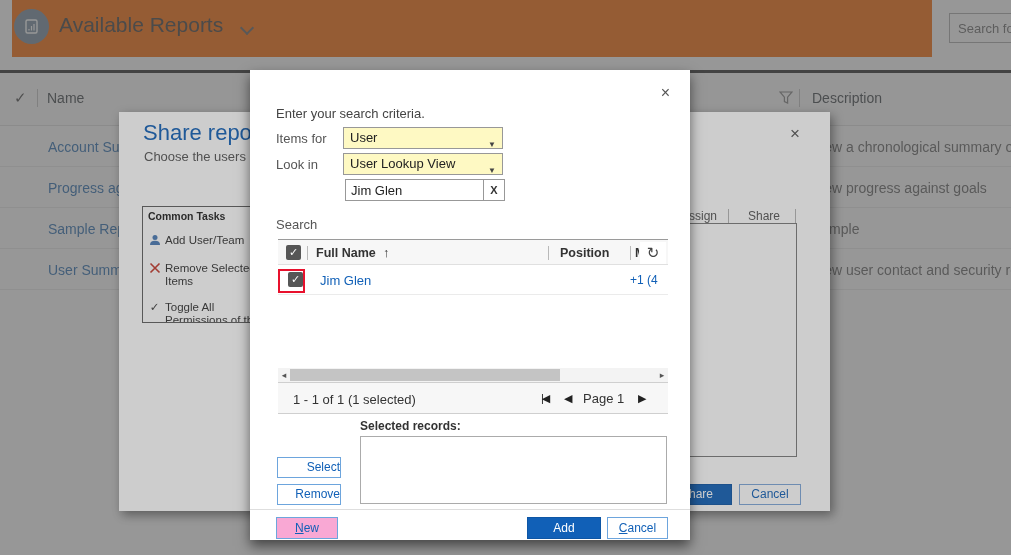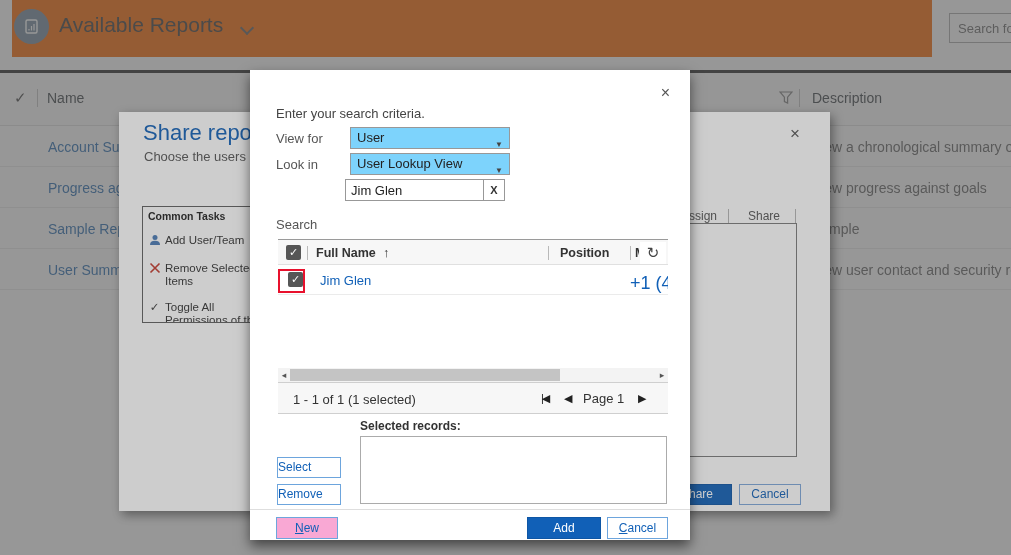--- a/index.html
+++ b/index.html
@@ -55,22 +55,22 @@
   .share-cancel { position:absolute; left:620px; top:372px; width:62px; height:21px; background:#fff;
                color:#1160b7; font-size:12px; border:1px solid #7da7d9; text-align:center; line-height:19px; cursor:pointer; }
 
   
   .lookup { position:absolute; left:250px; top:70px; width:440px; height:470px; background:#fff;
             z-index:40; box-shadow:0 6px 12px rgba(0,0,0,0.55); font-size:13px; }
   .lk-title { position:absolute; left:25px; top:8px; font-size:21px; color:#1160b7; }
   .lk-sub { position:absolute; left:26px; top:36px; font-size:13px; color:#444; }
   .lk-close { position:absolute; right:20px; top:14px; font-size:16px; color:#555; cursor:pointer; }
   .lk-label { position:absolute; left:26px; font-size:13px; color:#555; }
-  .lk-select { position:absolute; left:100px; width:160px; height:22px; border:1px solid #989898;
-               background:#7dd3fc; font-size:13px; color:#222; line-height:20px; padding-left:6px; cursor:pointer; }
+  .lk-select { position:absolute; left:93px; width:160px; height:22px; border:1px solid #989898;
+               background:#fef9c3; font-size:13px; color:#222; line-height:20px; padding-left:6px; cursor:pointer; }
   .lk-caret { position:absolute; right:6px; top:7px; font-size:8px; color:#444; }
   .lk-input-wrap { position:absolute; left:95px; top:109px; width:160px; height:22px; border:1px solid #989898; background:#fff; }
   .lk-input { position:absolute; left:0; top:0; width:138px; height:20px; border:none; outline:none;
               font-size:13px; color:#222; padding-left:5px; font-family:"Liberation Sans", sans-serif; }
   .lk-clear { position:absolute; right:0; top:0; width:21px; height:20px; border-left:1px solid #989898;
               text-align:center; line-height:20px; font-size:11px; font-weight:bold; color:#333; cursor:pointer; }
 
   .res-table { position:absolute; left:28px; top:169px; width:390px; }
   .res-header { position:relative; height:26px; background:#f7f7f7; border-top:1px solid #9a9a9a;
                 border-bottom:1px solid #e0e0e0; }
@@ -81,37 +81,37 @@
   .rh-label { position:absolute; top:6px; font-size:12.5px; color:#333; font-weight:bold; }
   .rh-clip { position:absolute; left:357px; top:6px; width:4px; overflow:hidden; font-size:12.5px;
              color:#333; font-weight:bold; white-space:nowrap; }
   .rh-refresh { position:absolute; left:362px; top:2px; width:26px; height:22px; background:#fff;
                 text-align:center; line-height:22px; font-size:15px; color:#444; cursor:pointer; }
   .res-row { position:relative; height:30px; border-bottom:1px solid #ebebeb; background:#fff; }
   .res-row .cb { position:absolute; left:10px; top:7px; }
   .red-note { position:absolute; left:0px; top:4px; width:27px; height:24px; border:2px solid #e8112d; }
   .res-name { position:absolute; left:42px; top:8px; font-size:13px; color:#1160b7; cursor:pointer; }
   .res-phone { position:absolute; left:352px; top:8px; width:38px; overflow:hidden; white-space:nowrap;
-               font-size:18px; color:#1160b7; }
+               font-size:12px; color:#1160b7; }
   .res-empty { height:73px; background:#fff; }
   .hscroll { position:relative; height:14px; background:#f3f3f3; }
   .hs-arrow { position:absolute; top:0; width:12px; height:14px; font-size:9px; color:#555;
               text-align:center; line-height:14px; cursor:pointer; }
   .hs-thumb { position:absolute; left:12px; top:1px; width:270px; height:12px; background:#c4c4c4; cursor:pointer; }
   .pag { position:relative; height:32px; background:#f7f7f7; border-top:1px solid #cfcfcf; border-bottom:1px solid #cfcfcf; }
   .pag-status { position:absolute; left:15px; top:9px; font-size:13px; color:#333; }
   .pag-first { position:absolute; left:263px; top:9px; font-size:11px; color:#222; letter-spacing:-2px; cursor:pointer; }
   .pag-prev  { position:absolute; left:286px; top:9px; font-size:11px; color:#222; cursor:pointer; }
   .pag-page  { position:absolute; left:305px; top:8px; font-size:13px; color:#333; }
   .pag-next  { position:absolute; left:360px; top:9px; font-size:11px; color:#222; cursor:pointer; }
 
   .sel-label { position:absolute; left:110px; top:349px; font-size:12px; font-weight:bold; color:#333;text-align:center; }
   .sel-box { position:absolute; left:110px; top:366px; width:307px; height:68px; border:1px solid #ababab; background:#fff; }
   .btn-side { position:absolute; left:27px; width:64px; height:21px; background:#fff; border:1px solid #6da5dd;
-              color:#1160b7; font-size:12px; text-align:left; line-height:19px; cursor:pointer; }
+              color:#1160b7; font-size:12px; text-align:right; line-height:19px; cursor:pointer; }
   .lk-footer-line { position:absolute; left:0; top:439px; width:440px; height:1px; background:#dedede; }
   .btn-new { position:absolute; left:26px; top:447px; width:62px; height:22px; background:#f9a8d4;
              border:1px solid #6da5dd; color:#1160b7; font-size:12px; text-align:center; line-height:20px; cursor:pointer; }
   .btn-add { position:absolute; left:277px; top:447px; width:74px; height:22px; background:#1160b7;
              border:1px solid #0e56a5; color:#fff; font-size:12px; text-align:center; line-height:20px; cursor:pointer; }
   .btn-cancel { position:absolute; left:357px; top:447px; width:61px; height:22px; background:#fff;
              border:1px solid #6da5dd; color:#1160b7; font-size:12px; text-align:center; line-height:20px; cursor:pointer; }
   .fl-underline { display:block; }
   .fl-underline::first-letter { text-decoration:underline; }
 </style>
@@ -221,21 +221,21 @@
     <div class="share-btn">Share</div>
     <div class="share-cancel">Cancel</div>
   </div>
 
   <div class="overlay2"></div>
 
   <div class="lookup">
     <div class="lk-sub">Enter your search criteria.</div>
     <div class="lk-close">×</div>
 
-    <div class="lk-label" style="top:61px;">View for</div>
+    <div class="lk-label" style="top:61px;">Items for</div>
     <div class="lk-select" style="top:57px;">
       <span>User</span>
       <span class="lk-caret">▼</span>
     </div>
 
     <div class="lk-label" style="top:87px;">Look in</div>
     <div class="lk-select" style="top:83px;">
       <span>User Lookup View</span>
       <span class="lk-caret">▼</span>
     </div>

